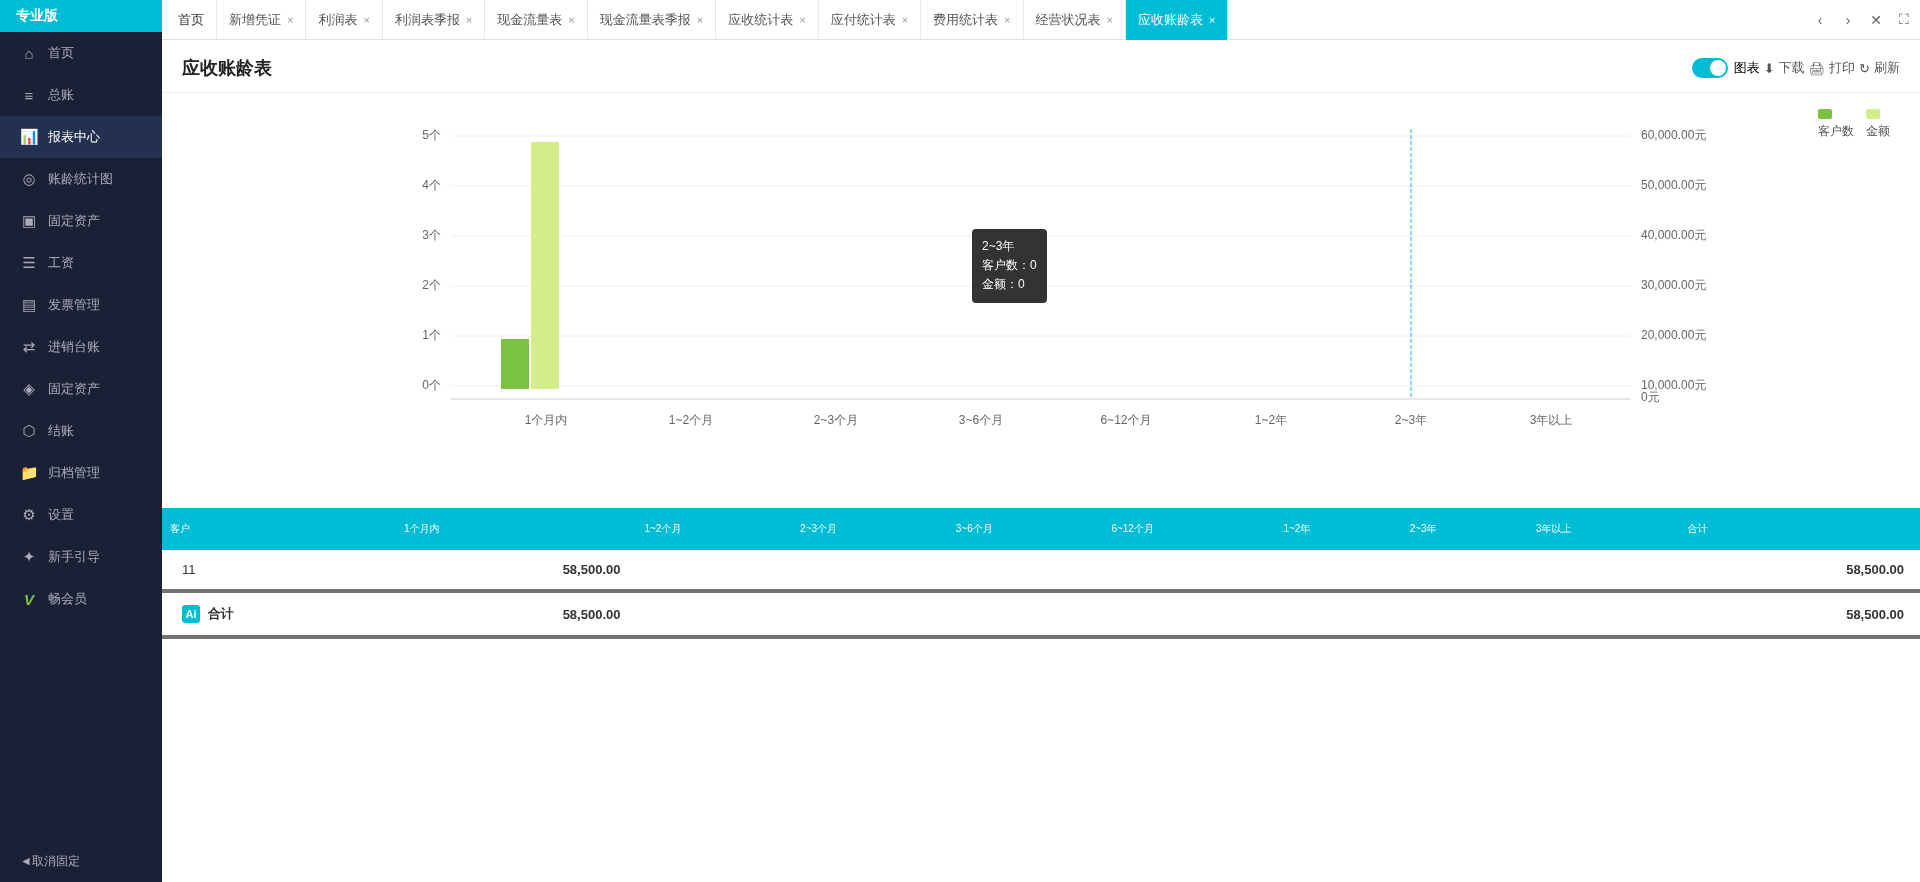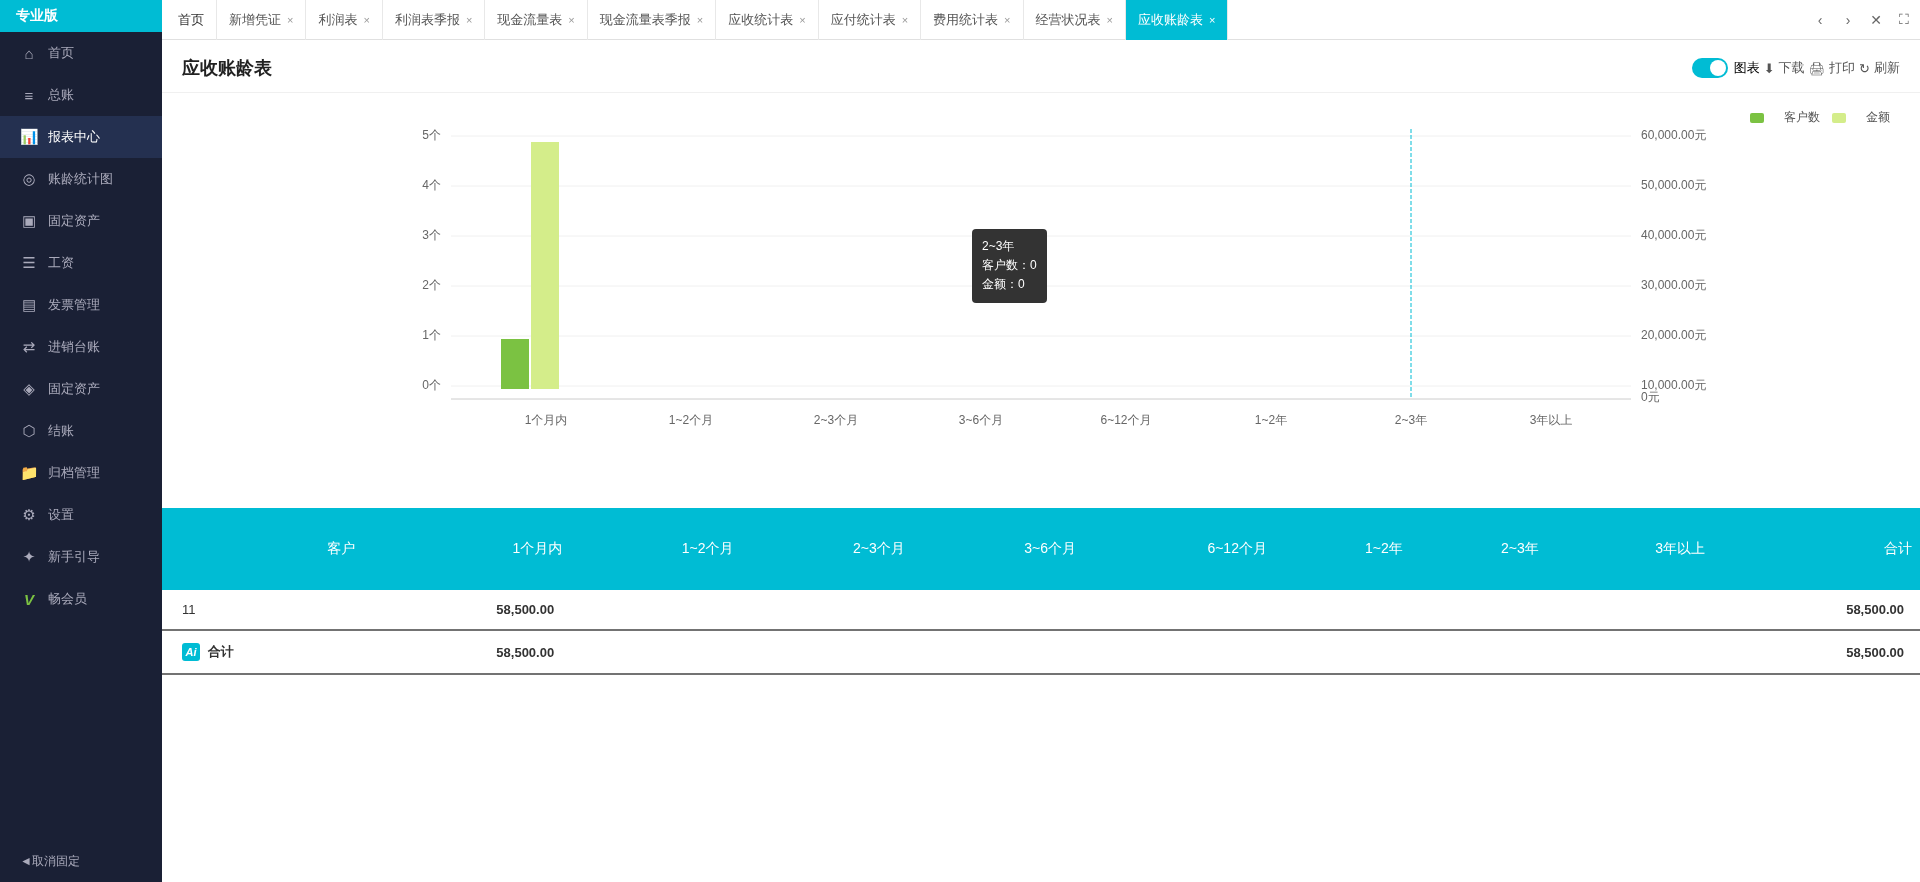--- a/index.html
+++ b/index.html
@@ -181,22 +181,22 @@
       top: 16px;
       right: 30px;
       display: flex;
       align-items: center;
       gap: 12px;
       font-size: 12px;
       color: #555;
     }
     .legend-item {
       display: flex;
-      align-items: center;
-      gap: 20px;
+      gap: 4px;
+      flex-direction: column;
     }
     .legend-color {
       width: 14px;
       height: 10px;
       border-radius: 2px;
     }
 
     
     .chart-svg-container {
       position: relative;
@@ -223,27 +223,27 @@
     }
     .data-table {
       width: 100%;
       border-collapse: collapse;
     }
     .data-table thead tr {
       background: #00bcd4;
       color: #fff;
     }
     .data-table thead th {
-      padding: 32px 8px;
-      text-align: right;
+      padding: 14px 8px;
+      text-align: left;
       font-weight: normal;
-      font-size: 14px;
+      font-size: 10px;
     }
     .data-table tbody tr {
-      border-bottom: 2px solid #737373;
+      border-bottom: 4px solid #737373;
     }
     .data-table tbody td {
       padding: 12px 8px;
       text-align: center;
       color: #333;
       font-size: 13px;
     }
     .data-table tbody td:first-child { text-align: left; padding-left: 20px; }
     .data-table tbody td.amount { text-align: right; padding-right: 16px; font-weight: bold; }
     .total-row td {
@@ -254,21 +254,20 @@
       display: inline-flex;
       align-items: center;
       justify-content: center;
       width: 18px;
       height: 18px;
       background: #00bcd4;
       color: #fff;
       border-radius: 3px;
       font-size: 11px;
       margin-right: 4px;
-      font-style: italic;
     }
   </style>
 </head>
 <body>
 
 <nav class="sidebar">
   <div class="sidebar-logo">专业版</div>
 
   <div class="sidebar-item">
     <span class="icon">⌂</span>

